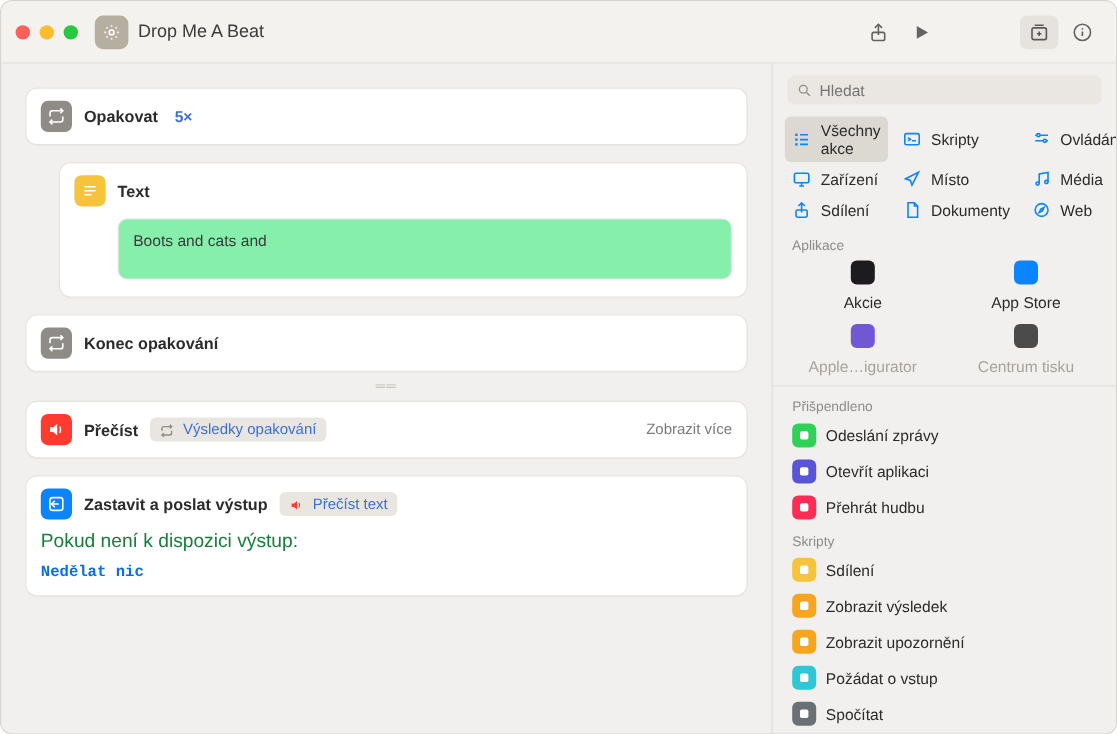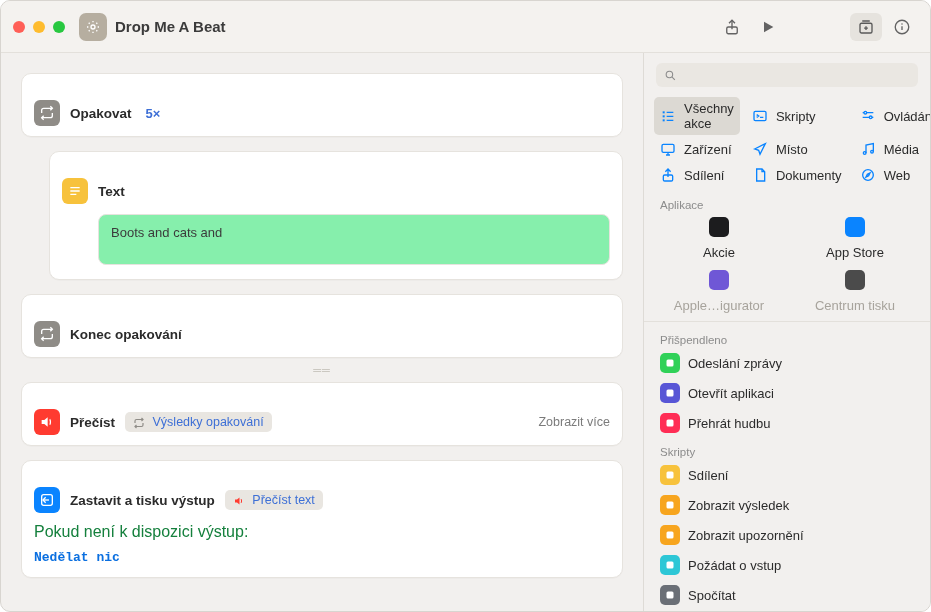--- a/index.html
+++ b/index.html
@@ -14,42 +14,42 @@
     height: 52px; display: flex; align-items: center; padding: 0 12px;
     background: #f4f2ef; border-bottom: 1px solid #e3e0db;
   }
   .traffic { display: flex; gap: 8px; margin-right: 14px; }
   .tl { width: 12px; height: 12px; border-radius: 50%; }
   .tl.red { background: #ff5f57; } .tl.yellow { background: #febc2e; } .tl.green { background: #28c840; }
   .shortcut-ico {
     width: 28px; height: 28px; border-radius: 7px; background: #b6aea0;
     display:flex;align-items:center;justify-content:center; color:#fff; margin-right:8px;
   }
-  .title-text { font-size: 15px; font-weight: 700; color: #3b3b3b; }
+  .title-text { font-size: 15px; font-weight: 400; color: #3b3b3b; }
   .titlebar-spacer { flex: 1; }
   .tb-btn { width: 32px; height: 28px; display:flex; align-items:center; justify-content:center; color:#636363; border-radius:6px; margin-left:4px; }
   .tb-btn.accent { background: #e6e3de; }
 
   
   .body { flex:1; display:flex; min-height:0; }
   .canvas {
     flex: 1; padding: 20px 20px 20px 20px; overflow-y:auto;
     display:flex; flex-direction:column; gap: 14px;
     border-right: 1px solid #dedbd6;
   }
   .sidebar {
     width: 286px; background: #f2f0ee; display:flex; flex-direction:column;
   }
   
   .card {
     background: #fff; border: 1px solid #e6e3de; border-radius: 10px;
     padding: 10px 12px; box-shadow: 0 1px 0 rgba(0,0,0,0.02);
   }
   .card.nested { margin-left: 28px; }
-  .row { display:flex; align-items:center; gap:10px;margin-top:16px; }
+  .row { display:flex; align-items:center; gap:10px; }
   .act-ico { width:26px; height:26px; border-radius:6px; display:flex; align-items:center; justify-content:center; color:#fff; flex-shrink:0;}
   .ico-gray { background:#8f8c87; }
   .ico-yellow { background:#f7c23c; }
   .ico-red { background:#ff3b30; }
   .ico-blue { background:#0a84ff; }
   .act-title { font-size: 13.5px; font-weight: 600; color:#2b2b2b; }
   .pill {
     background:#e9e6e1; border-radius:5px; padding:3px 8px; font-size:12.5px;
     color:#3d6fd6; font-weight:500;
   }
@@ -215,21 +215,21 @@
 
       <div class="card">
         <div class="row">
           <div class="act-ico ico-blue">
             <svg width="16" height="16" viewBox="0 0 24 24" fill="none" stroke="#fff" stroke-width="2">
                 <rect x="4" y="4" width="16" height="16" rx="3"></rect>
                 <path d="M10 8l-4 4 4 4"></path>
                 <path d="M6 12h9"></path>
               </svg>
           </div>
-          <div class="act-title">Zastavit a tisku výstup</div>
+          <div class="act-title">Zastavit a poslat výstup</div>
           <span class="pill red">
             <span class="pi"><svg width="12" height="12" viewBox="0 0 24 24" fill="#ff3b30">
                   <path d="M4 9h4l5-4v14l-5-4H4z"></path>
                   <path d="M16 8c1.5 1 1.5 7 0 8" fill="none" stroke="#ff3b30" stroke-width="2"></path>
                 </svg></span>
             <span>Přečíst text</span>
           </span>
         </div>
         <div class="subtext">Pokud není k dispozici výstup:</div>
         <div class="token-standalone">Nedělat nic</div>
@@ -237,20 +237,21 @@
 
     </div>
 
     <div class="sidebar">
 
       <div class="sb-search">
         <svg width="13" height="13" viewBox="0 0 24 24" fill="none" stroke="#8c8c8c" stroke-width="2">
             <circle cx="10" cy="10" r="6"></circle>
             <path d="M20 20l-5-5"></path>
           </svg>
+        <input placeholder="Hledat" style="">
       </div>
 
       <div class="sb-cats" id="cats">
           <div class="cat selected">
             <span class="ci">
               <svg width="16" height="16" viewBox="0 0 24 24">
                 <rect x="4" y="5" width="3" height="3" fill="#0a84ff"></rect>
                 <path d="M10 6.5h10" stroke="#0a84ff" stroke-width="2" fill="none"></path>
                 <rect x="4" y="11" width="3" height="3" fill="#0a84ff"></rect>
                 <path d="M10 12.5h10" stroke="#0a84ff" stroke-width="2" fill="none"></path>

